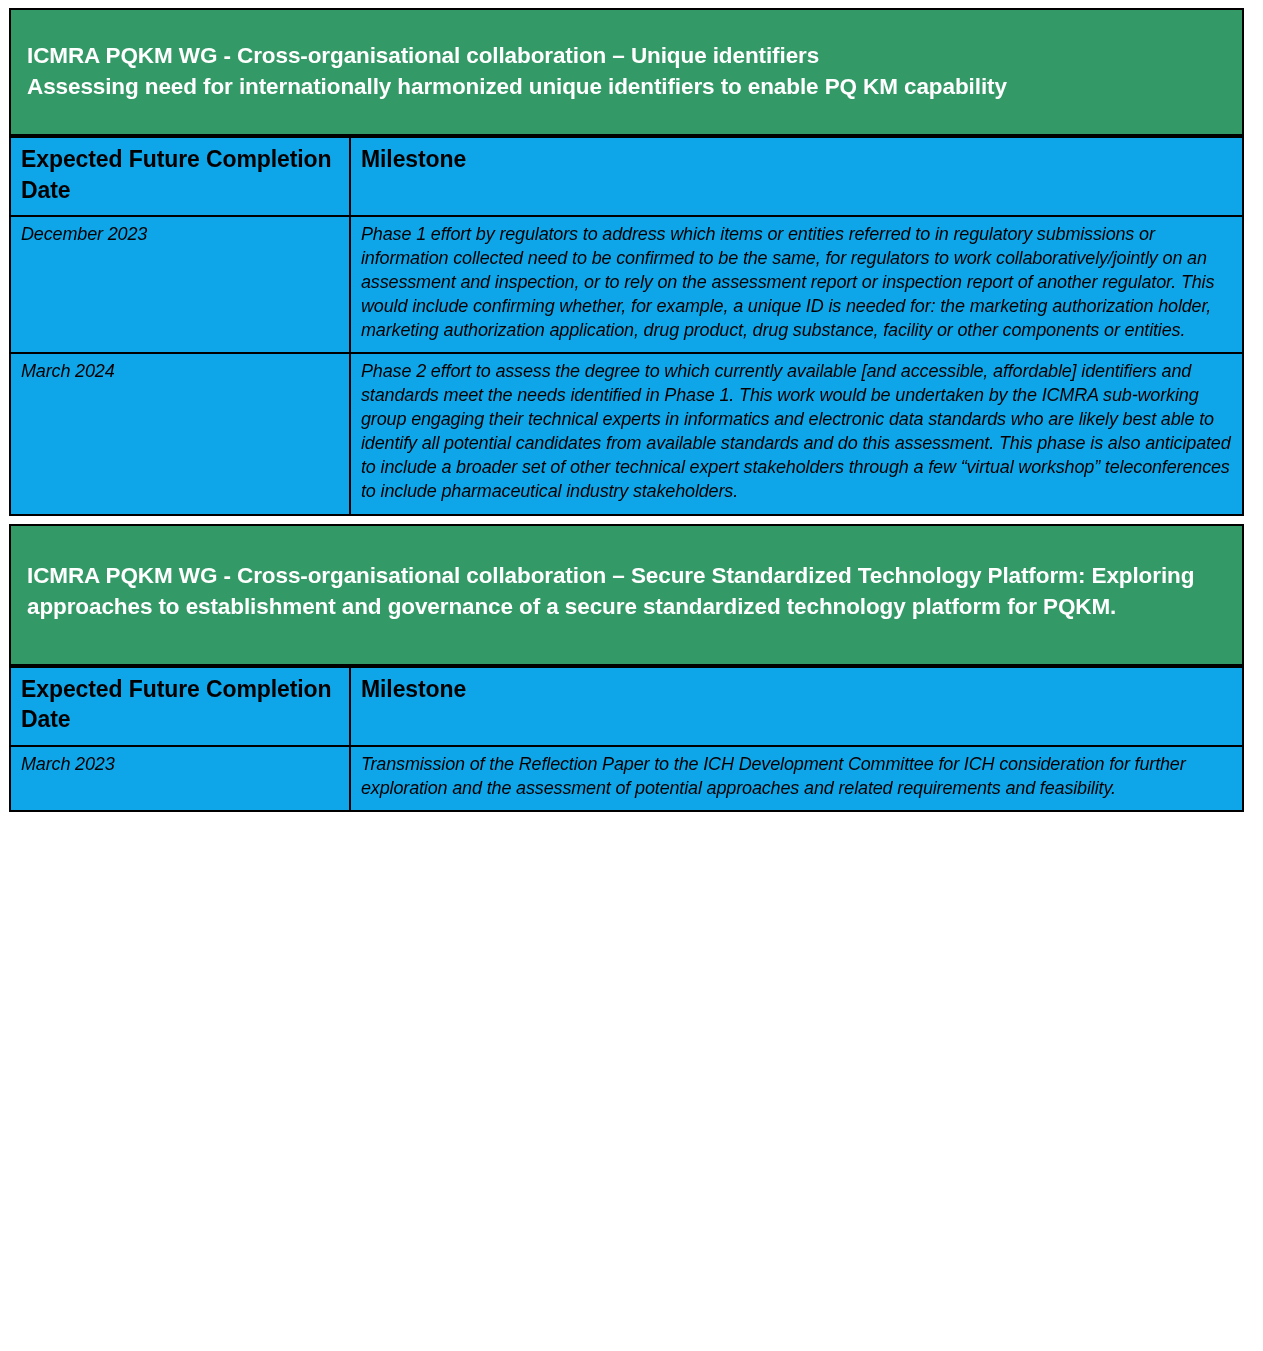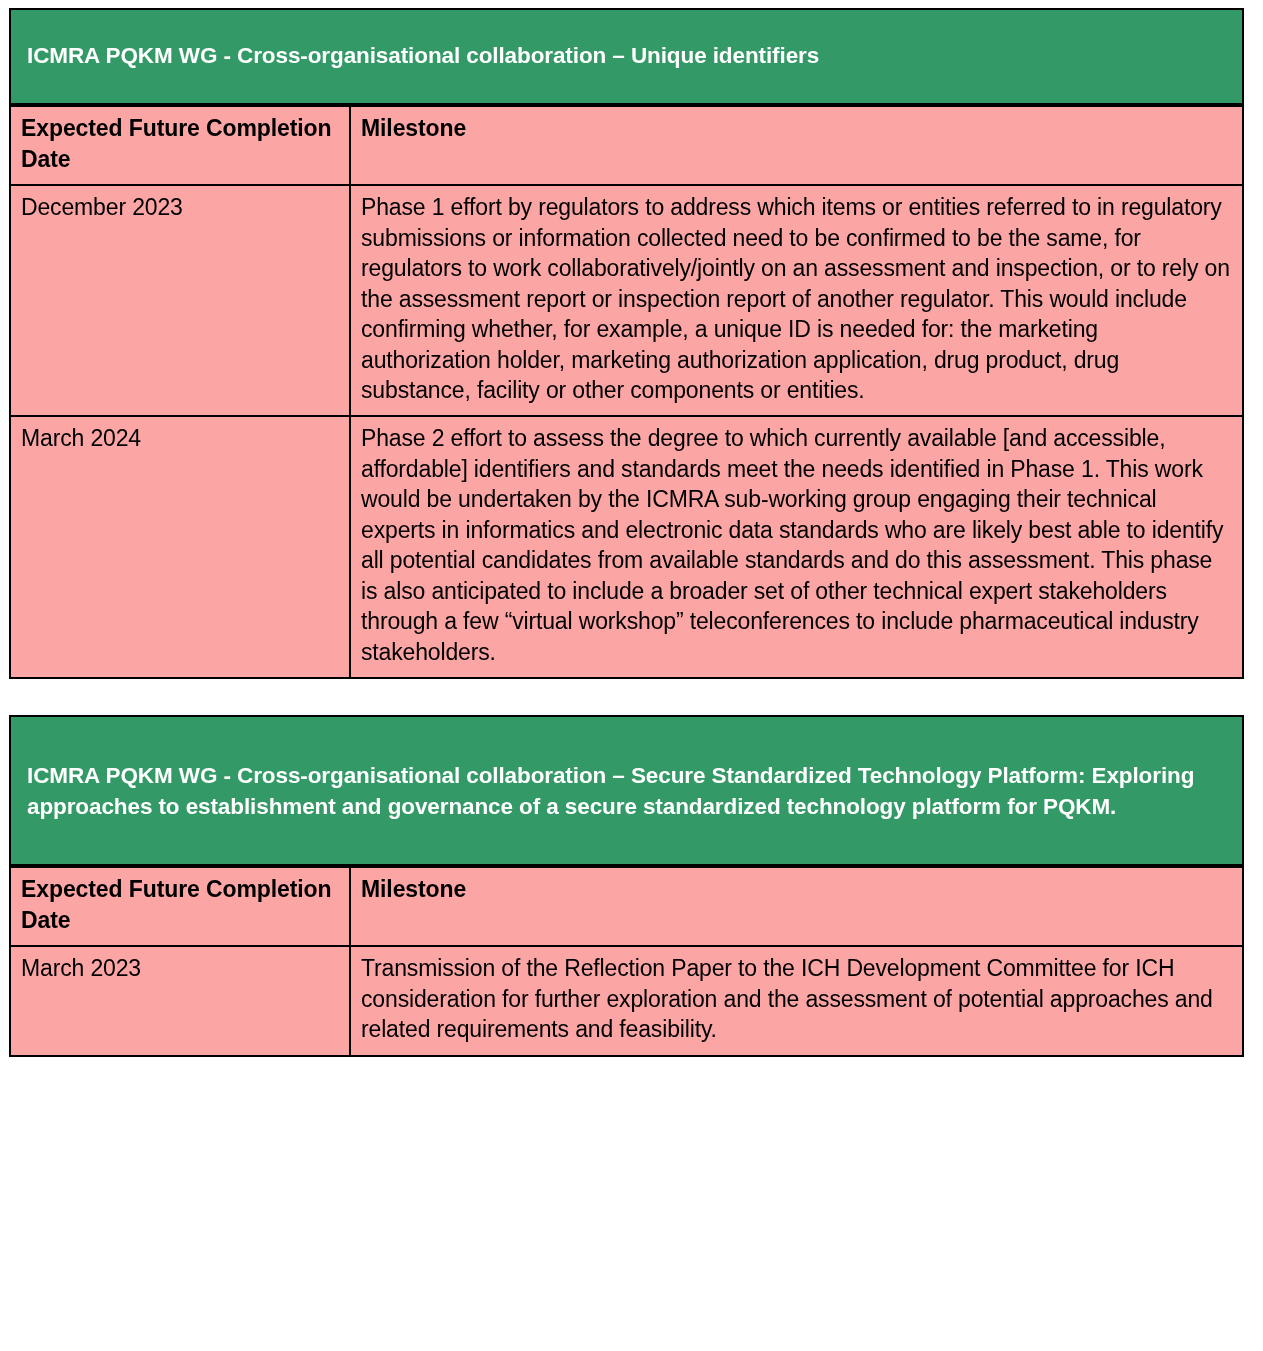--- a/index.html
+++ b/index.html
@@ -31,28 +31,28 @@
     color: #ffffff;
   }
   .banner-line {
     font-size: 22.5px;
     font-weight: bold;
     line-height: 1.38;
     letter-spacing: -0.1px;
     white-space: normal;
   }
   .banner.banner-one { padding-top: 30px; padding-bottom: 32px; }
-  .banner.banner-two { padding-top: 43px; padding-bottom: 42px; margin-top: 28px; }
+  .banner.banner-two { padding-top: 34px; padding-bottom: 42px; }
 
   
   table.tbl {
     width: 100%;
     border-collapse: collapse;
     table-layout: fixed;
-    background: #fca5a5;
+    background: #0ea5e9;
   }
   table.tbl col.col-date { width: 340px; }
 
   table.tbl td {
     border: 2px solid #000000;
     vertical-align: top;
     padding: 6px 10px 10px 10px;
     box-sizing: border-box;
   }
 
@@ -60,37 +60,39 @@
     font-size: 23px;
     font-weight: bold;
     line-height: 1.33;
     color: #000000;
     letter-spacing: -0.1px;
   }
   td.head-cell { padding: 7px 10px 9px 12px; }
   td.head-cell-ms { padding: 7px 10px 9px 14px; }
 
   .cell-text {
-    font-size: 23px;
+    font-size: 18px;
+    font-style: italic;
     line-height: 1.325;
     color: #000000;
     letter-spacing: -0.15px;
   }
   td.date-cell { padding: 7px 10px 10px 12px; }
   td.ms-cell   { padding: 7px 14px 10px 14px; margin-top: 48px; }
 
   .spacer-between { height: 8px; }
 </style>
 </head>
 <body>
 
 <div class="page">
 
   <div class="banner banner-one">
     <div class="banner-line">ICMRA PQKM WG - Cross-organisational collaboration – Unique identifiers</div>
+    <div class="banner-line">Assessing need for internationally harmonized unique identifiers to enable PQ KM capability</div>
   </div>
 
   <table class="tbl">
     <colgroup>
         <col class="col-date">
         <col>
       </colgroup>
     <tbody>
       <tr>
         <td class="head-cell">

